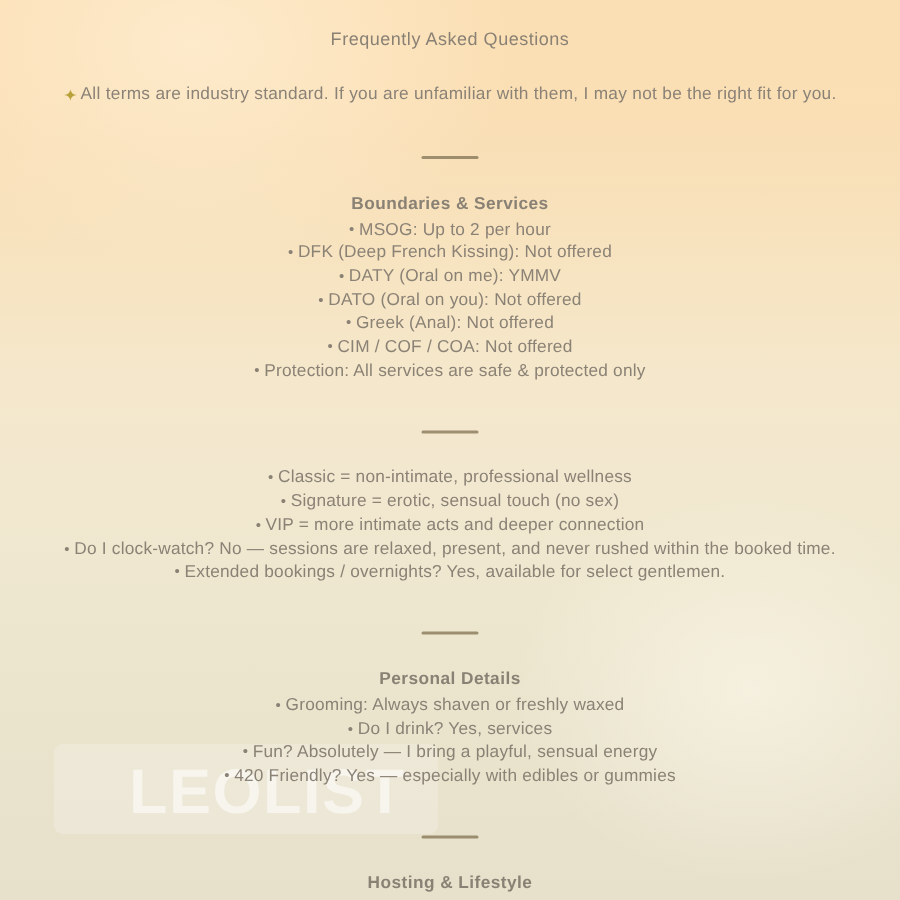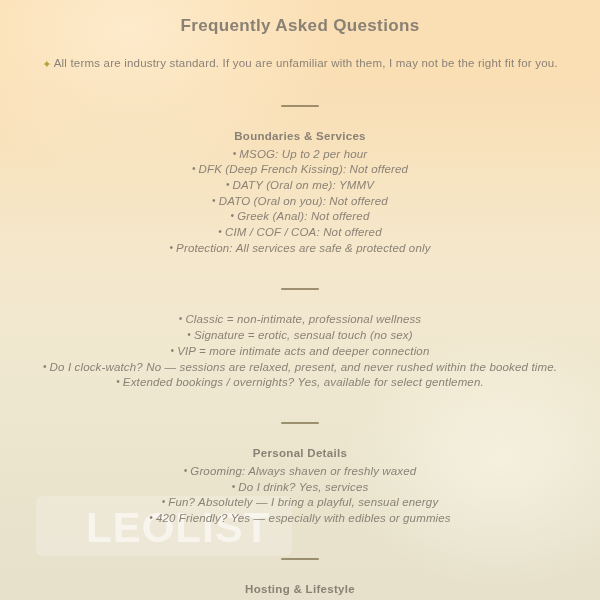--- a/index.html
+++ b/index.html
@@ -83,26 +83,26 @@
   }
 
   #content {
     position: relative;
     z-index: 3;
     padding: 16px 14px 0 14px;
     text-align: center;
   }
 
   .page-title {
-    font-size: 17px;
+    font-size: 12px;
     color: #8a8175;
     letter-spacing: 0.35px;
     margin: 0 0 0 0;
     line-height: 20px;
-    font-weight: bold;
+    font-weight: normal;
   }
 
   .intro-row {
     margin-top: 19px;
     font-size: 11.5px;
     color: #8b8277;
     line-height: 16px;
     letter-spacing: 0.2px;
     white-space: nowrap;
   }
@@ -141,21 +141,20 @@
     line-height: 17px;
     letter-spacing: 0.3px;
     font-weight: bold;
     margin: 1px;
   }
 
   .bullet-list {
     list-style: none;
     margin: 0;
     padding: 0;
-    font-style: italic;
   }
   .bullet-list li {
     font-size: 11.5px;
     color: #8b8276;
     line-height: 15.2px;
     letter-spacing: 0.15px;
     white-space: nowrap;
   }
   .bullet-list li .dot {
     display: inline-block;

